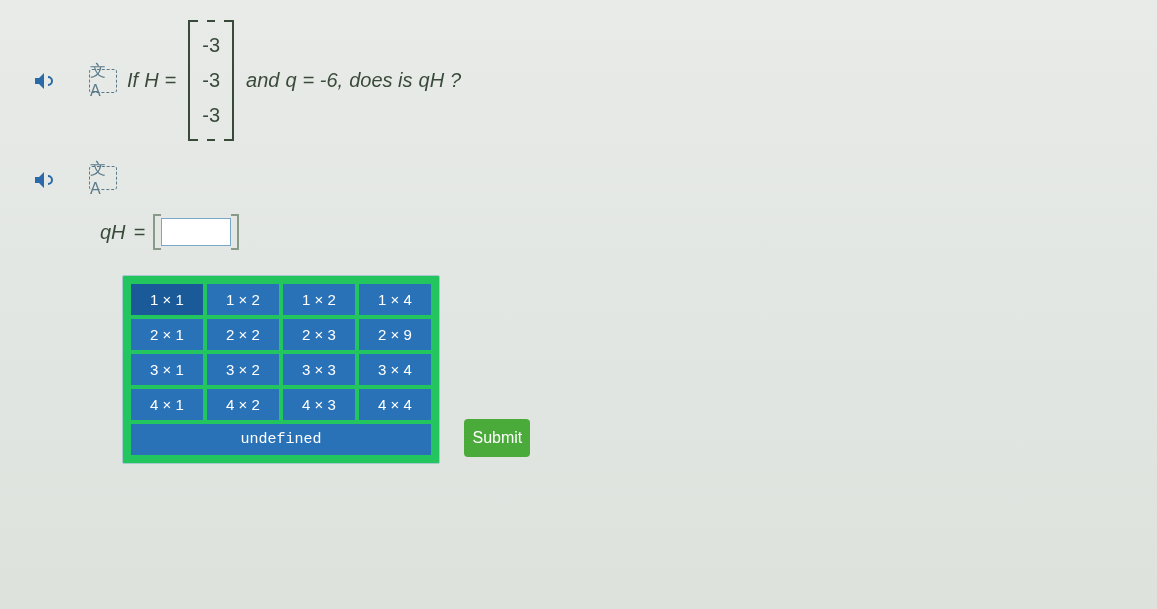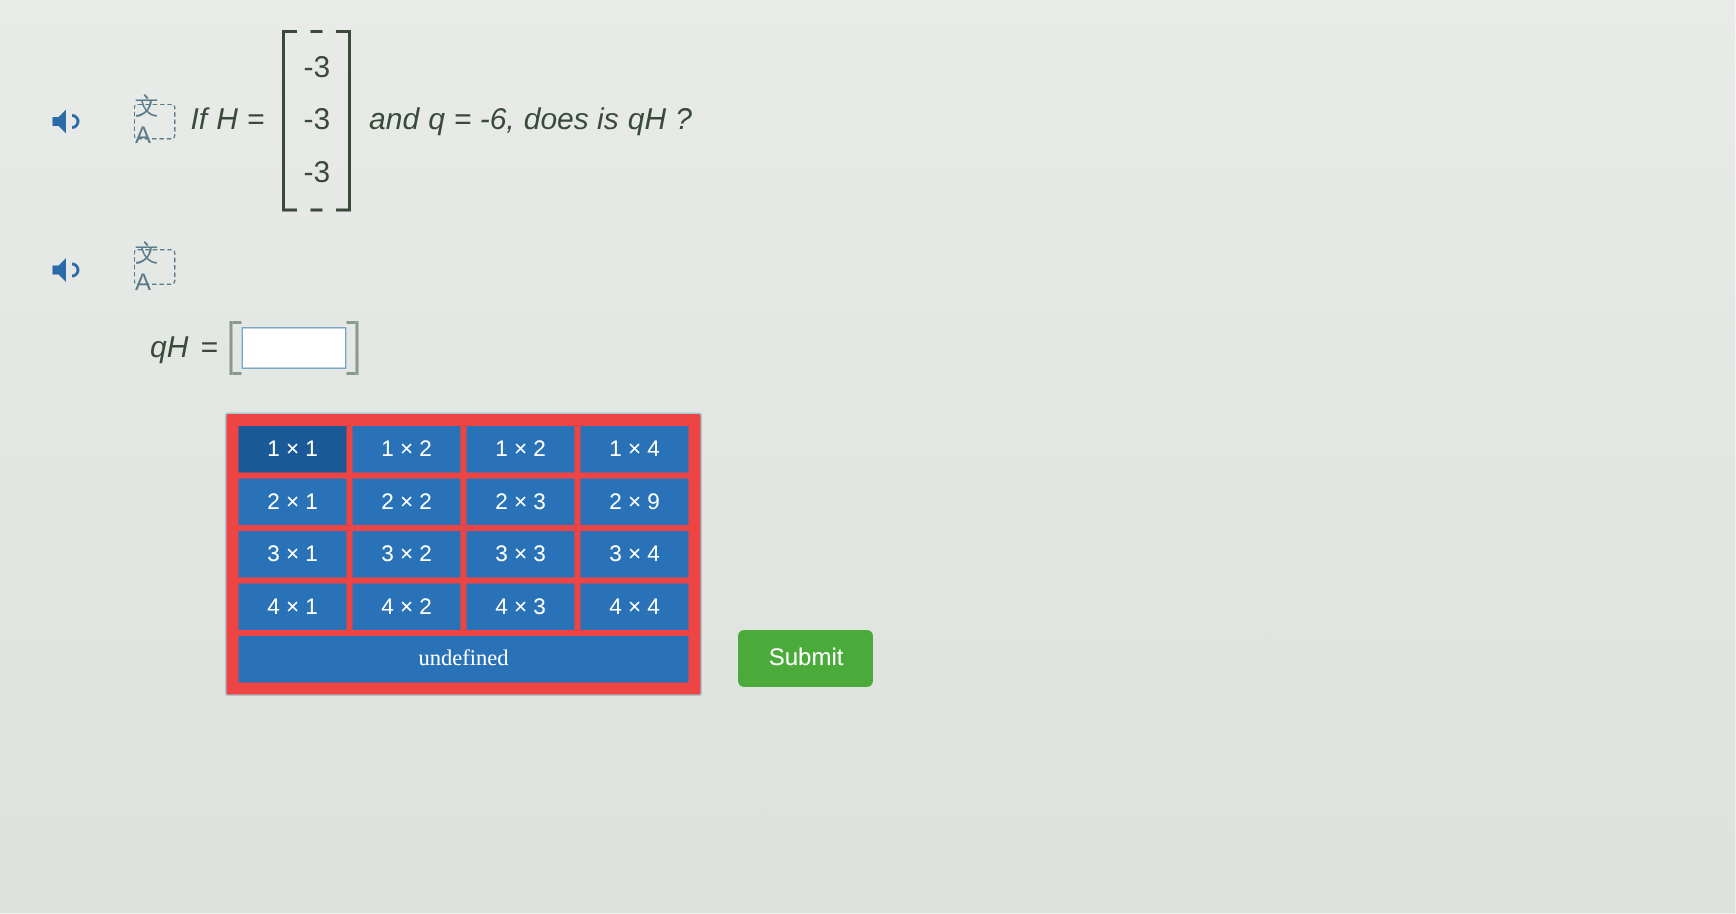--- a/index.html
+++ b/index.html
@@ -119,22 +119,22 @@
     }
     .answer-input {
       width: 70px;
       height: 28px;
       border: 1px solid #7aa8c8;
       background: #fff;
       font-size: 16px;
       padding: 2px 4px;
     }
     .size-panel {
-      margin-left: 120px;
-      background: #ef4444;
+      margin-left: 92px;
+      background: #22c55e;
       border: 1px solid #a8c8d0;
       padding: 8px;
       display: inline-block;
       border-radius: 2px;
     }
     .size-grid {
       display: grid;
       grid-template-columns: repeat(4, 72px);
       gap: 4px;
       margin-bottom: 4px;
@@ -152,28 +152,28 @@
     .size-btn.selected { background: #1a5a98; }
     .undefined-btn {
       background: #2a72b8;
       color: #fff;
       text-align: center;
       padding: 7px 0;
       font-size: 15px;
       cursor: pointer;
       width: 100%;
       border: none;
-      font-family: Liberation Serif, serif;
+      font-family: Liberation Mono, monospace;
     }
     .submit-btn {
       margin-top: 43px;
       margin-left: 20px;
       background: #4aaa3a;
       color: #fff;
-      padding: 10px 20px;
+      padding: 10px 8px;
       border: none;
       border-radius: 4px;
       font-size: 16px;
       cursor: pointer;
       font-family: inherit;
     }
   </style>
 </head>
 <body>
 

